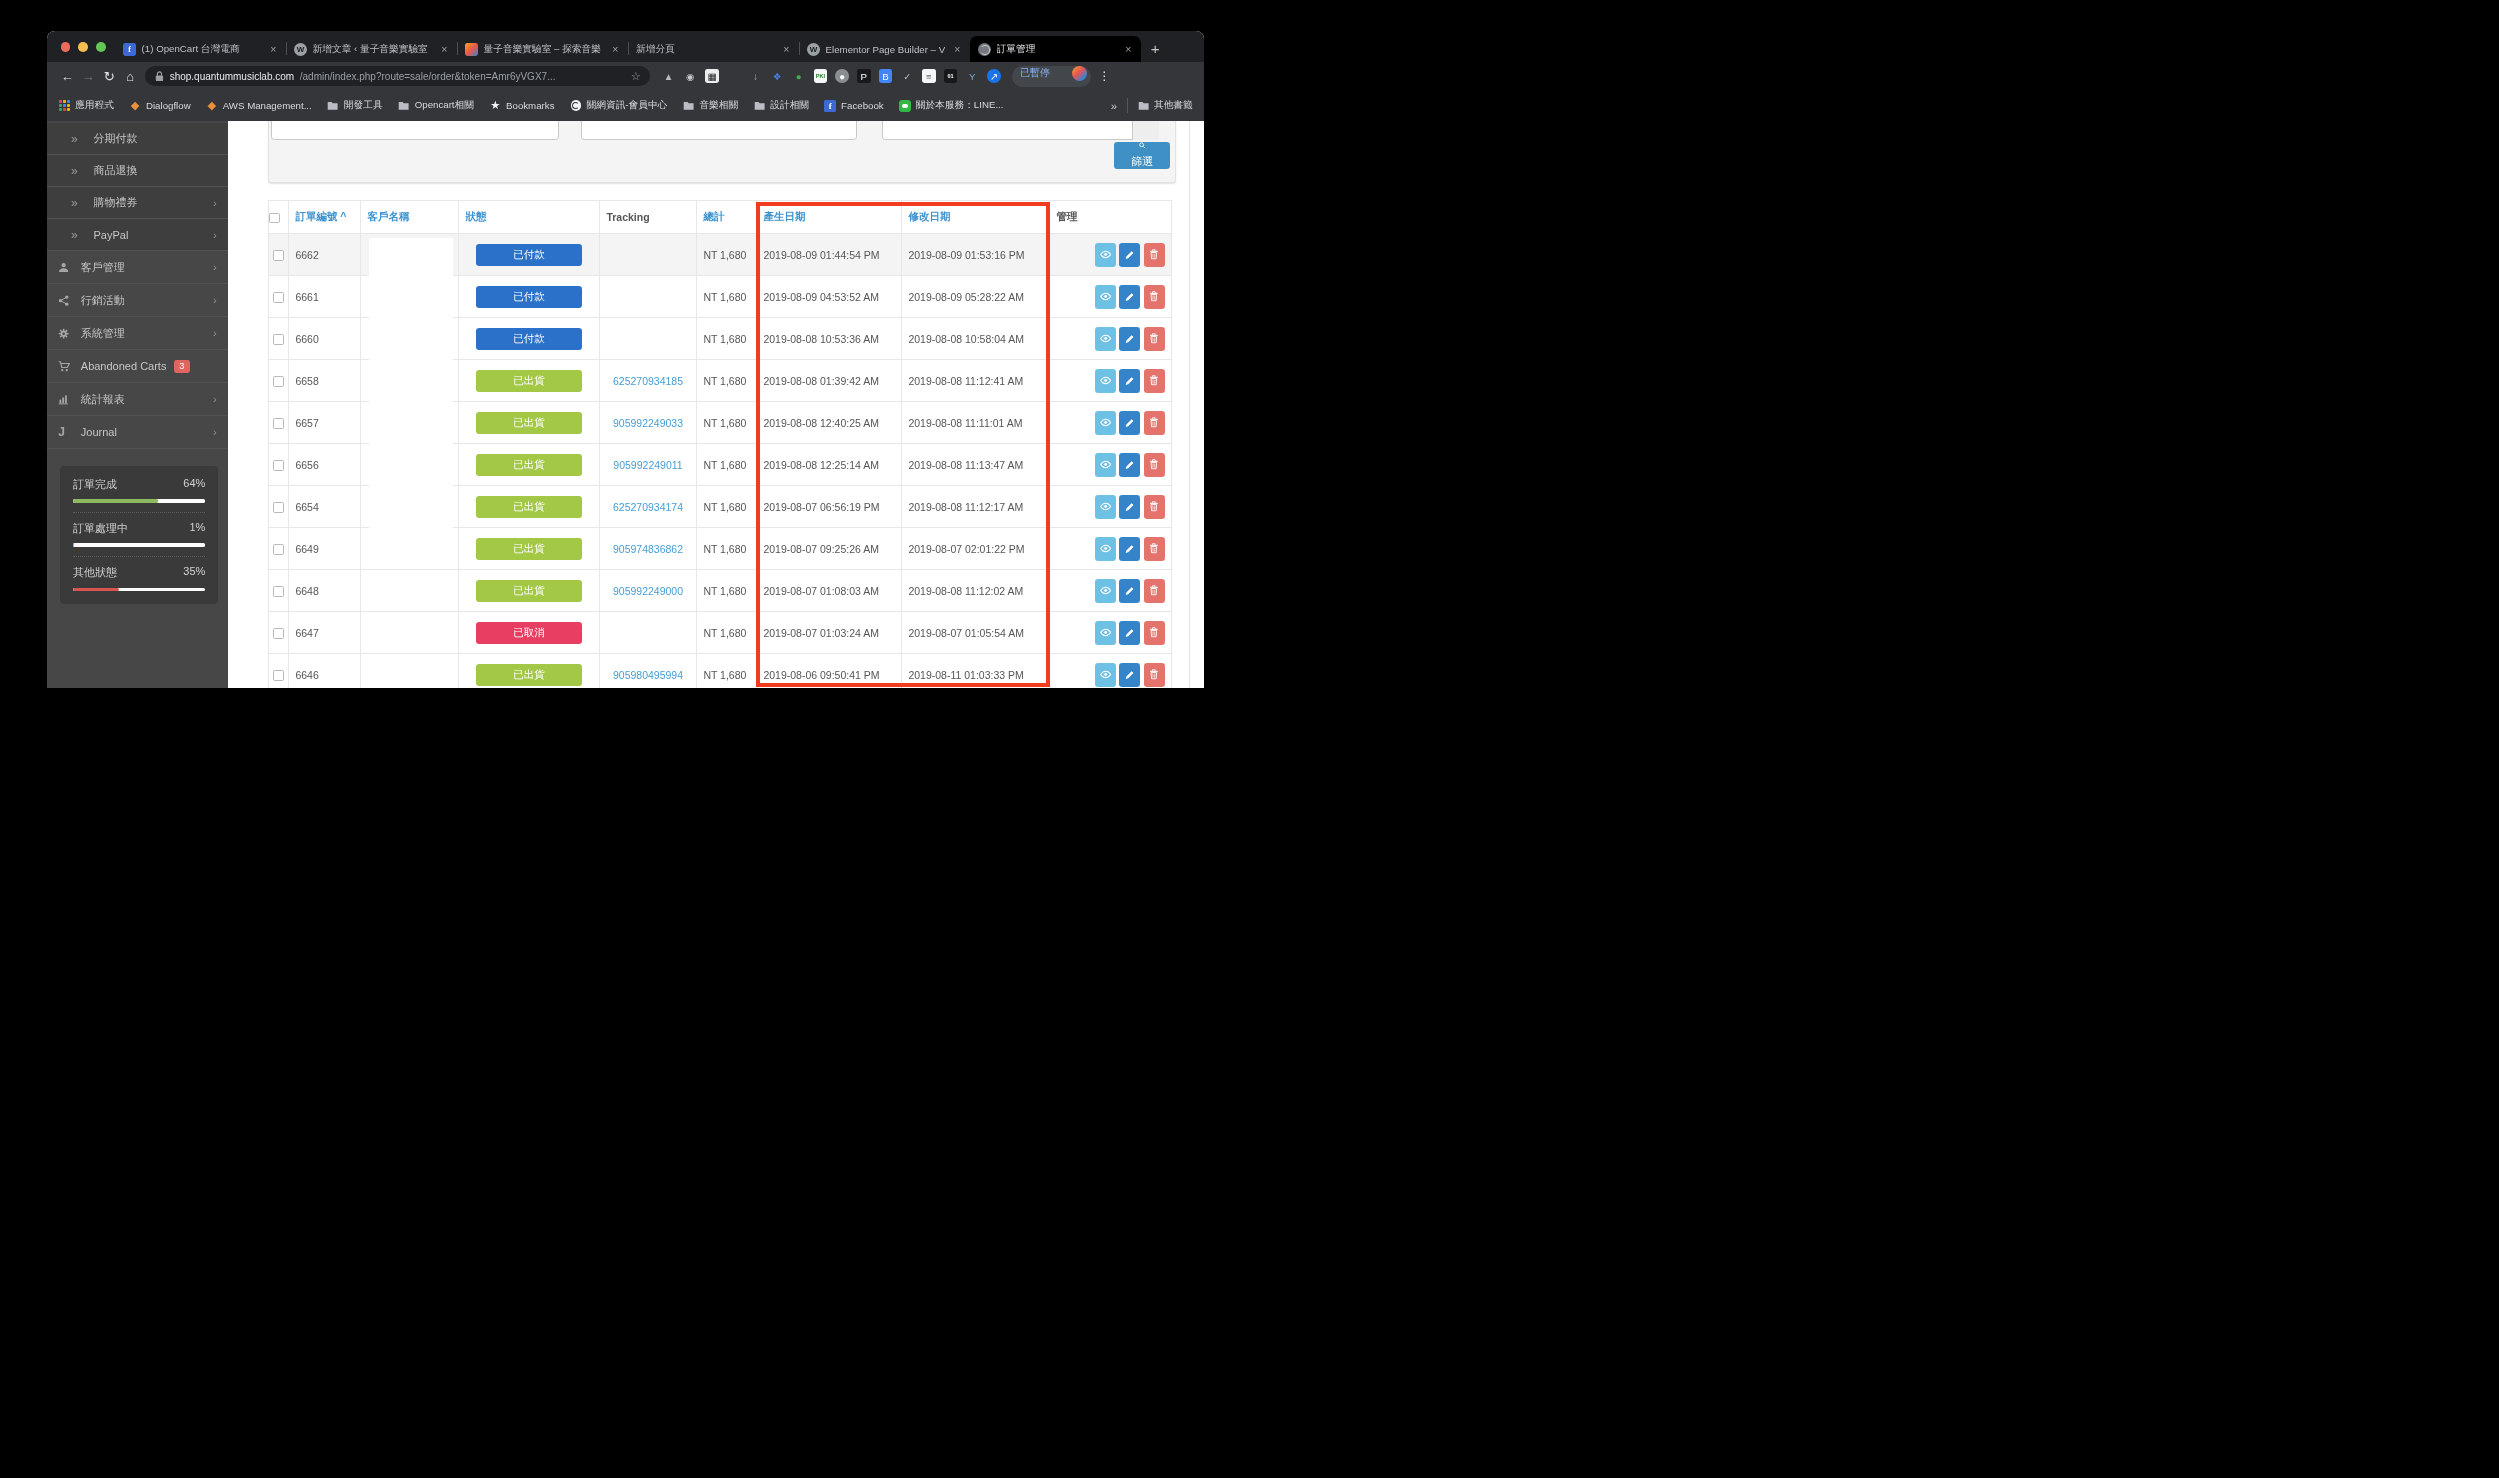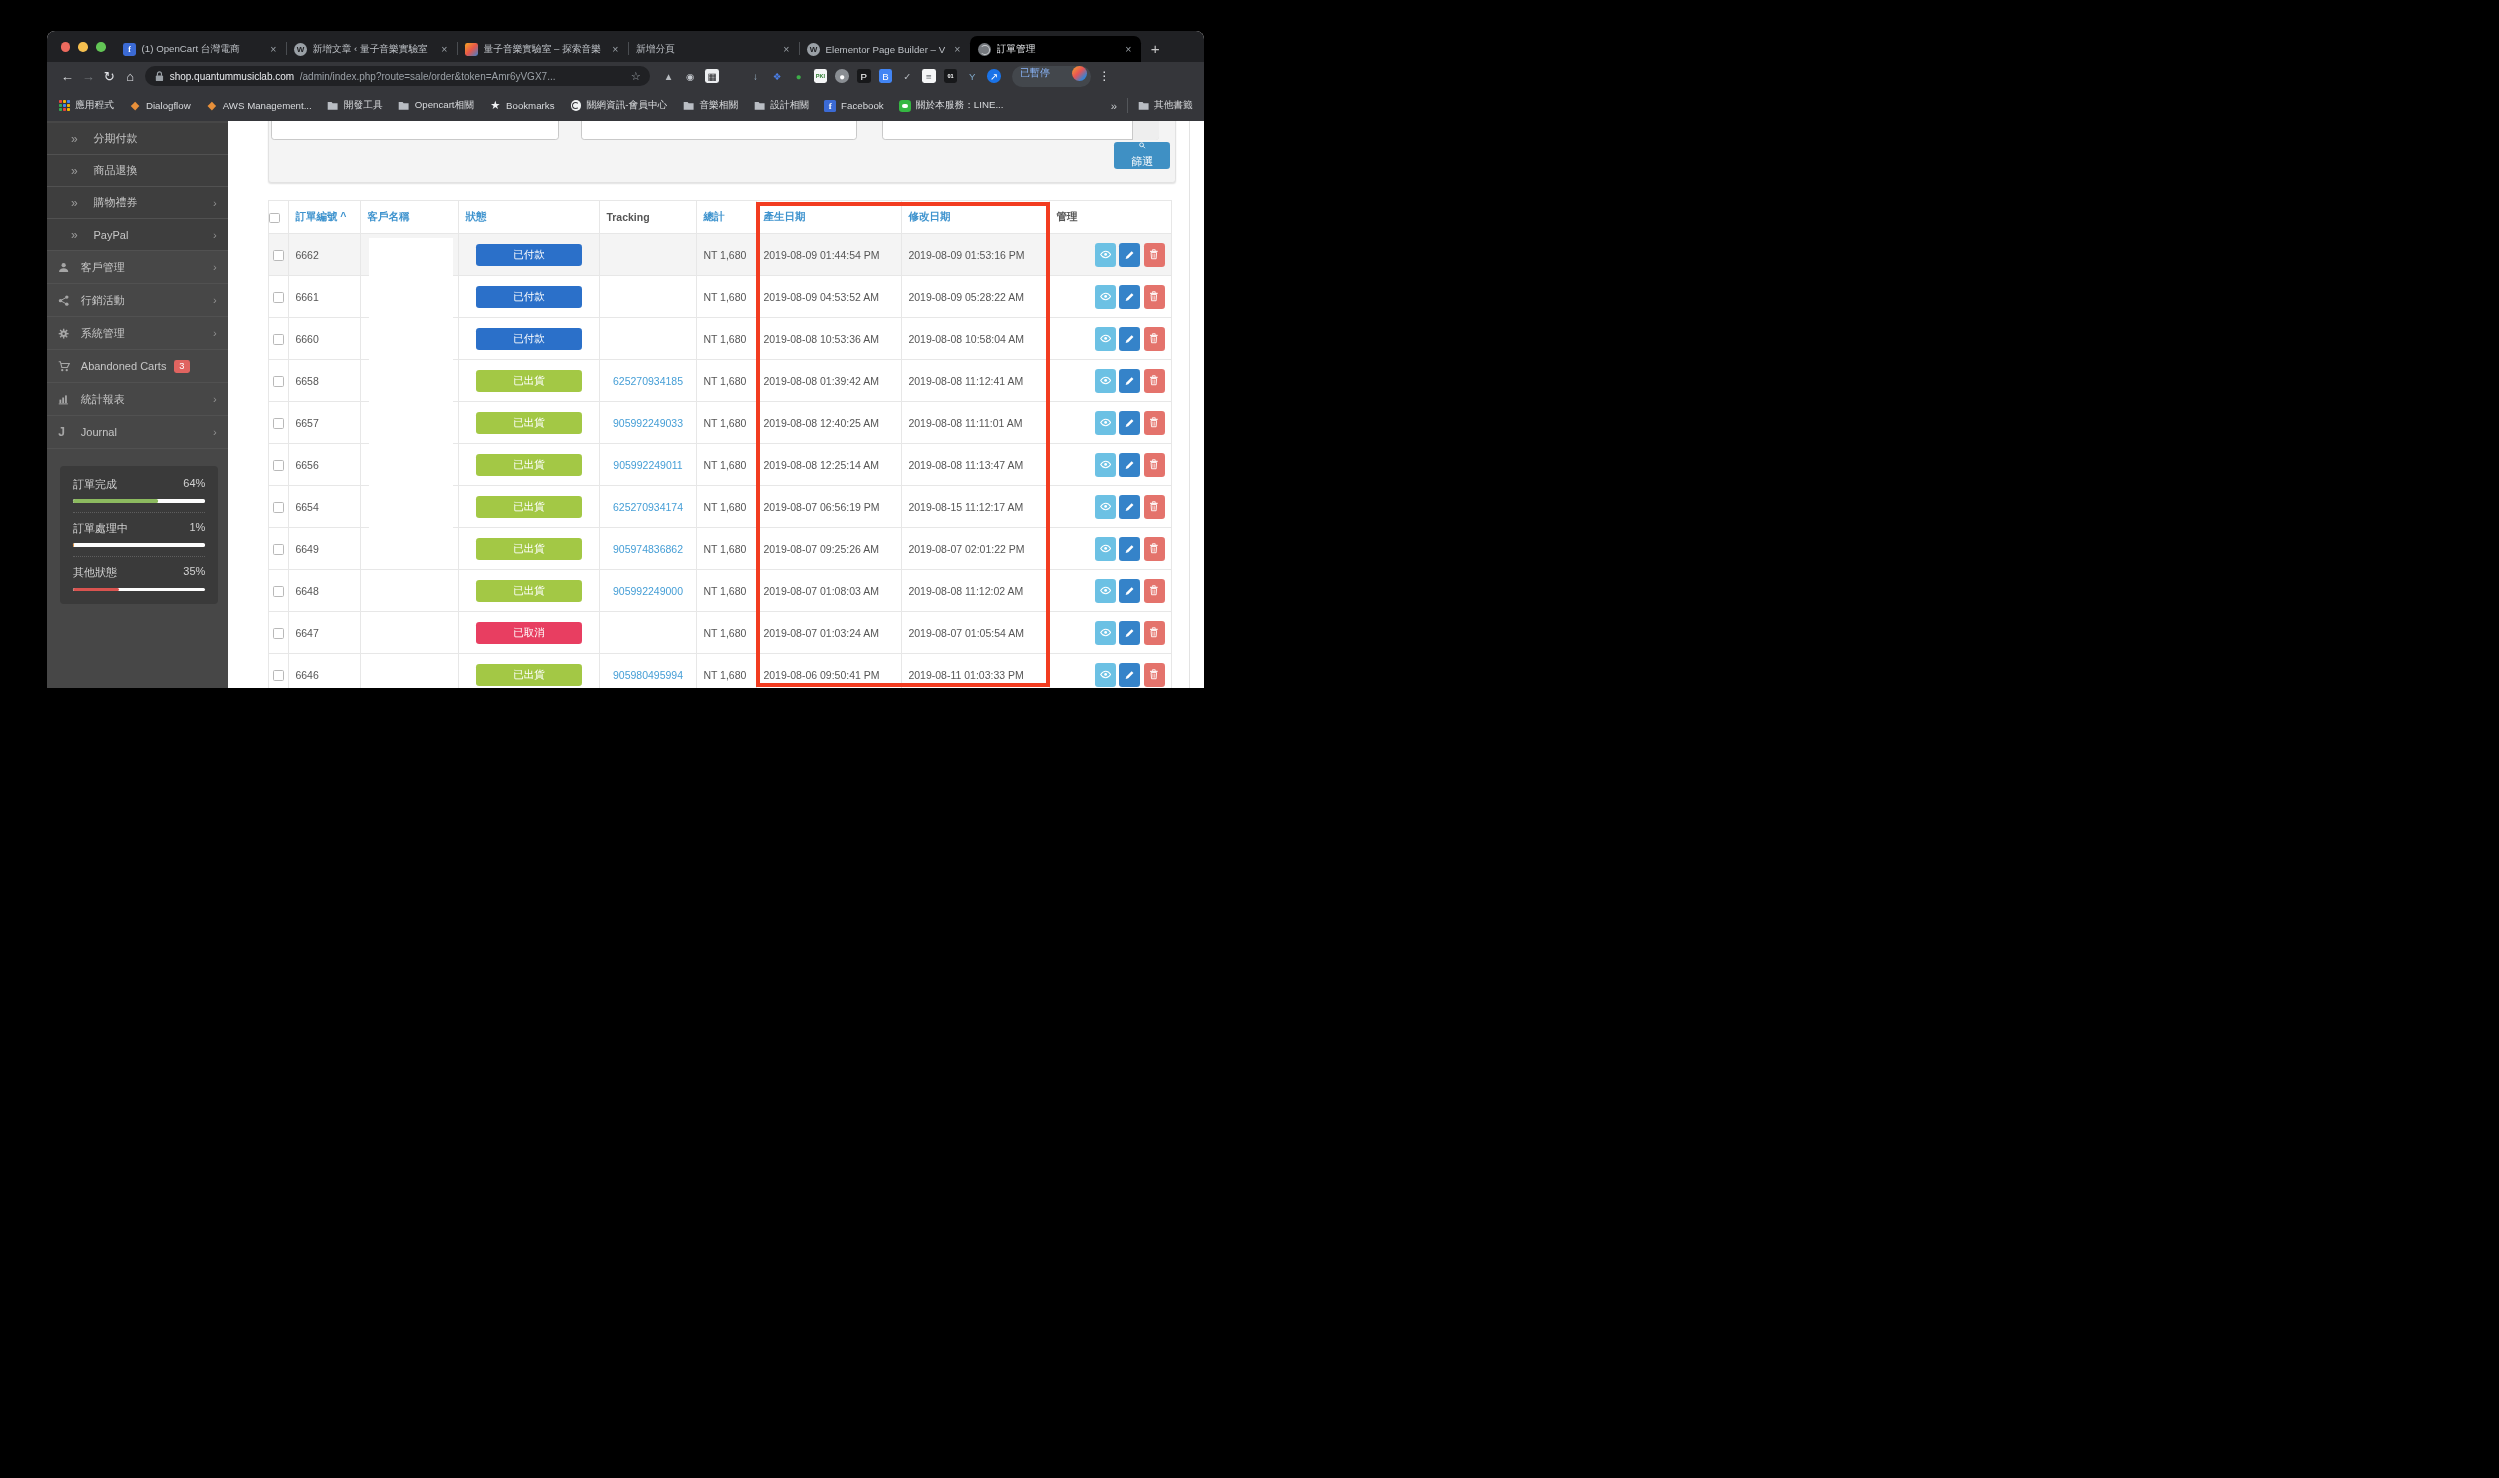--- a/index.html
+++ b/index.html
@@ -640,21 +640,21 @@
                   </button></td>
               </tr>
               <tr class="">
                 <td class="c" style="padding:0;"><span class="cb"></span></td>
                 <td class="r"><span>6654</span></td>
                 <td></td>
                 <td class="c"><span class="status-btn" style="background:#a3c845">已出貨</span></td>
                 <td class="c"><a class="track-link" href="#" style="color:#459ed6">625270934174</a></td>
                 <td class="r"><span>NT 1,680</span></td>
                 <td><span>2019-08-07 06:56:19 PM</span></td>
-                <td><span>2019-08-15 11:12:17 AM</span></td>
+                <td><span>2019-08-08 11:12:17 AM</span></td>
                 <td class="manage-cell"><button class="act-btn" style="background:#6cc1e4">
                     <svg width="11.3" height="8.9" viewBox="0 0 16 12">
                       <path d="M1 6s2.8-4.6 7-4.6S15 6 15 6s-2.8 4.6-7 4.6S1 6 1 6z" fill="none" stroke="#fff" stroke-width="1.5"></path>
                       <circle cx="8" cy="6" r="2" fill="#fff"></circle>
                     </svg>
                   </button><button class="act-btn" style="background:#3583c9">
                     <svg width="9.7" height="9.7" viewBox="0 0 14 14">
                       <path d="M1 13l1-3.6L9.6 1.8l2.6 2.6L4.6 12z" fill="#fff"></path>
                     </svg>
                   </button><button class="act-btn" style="background:#e4736c">

